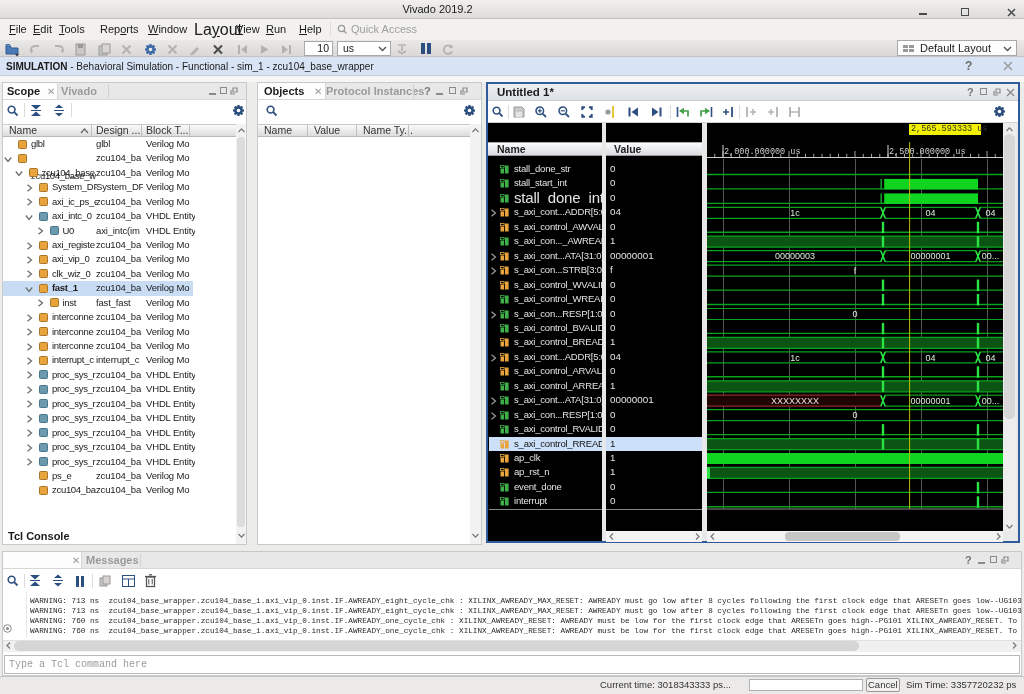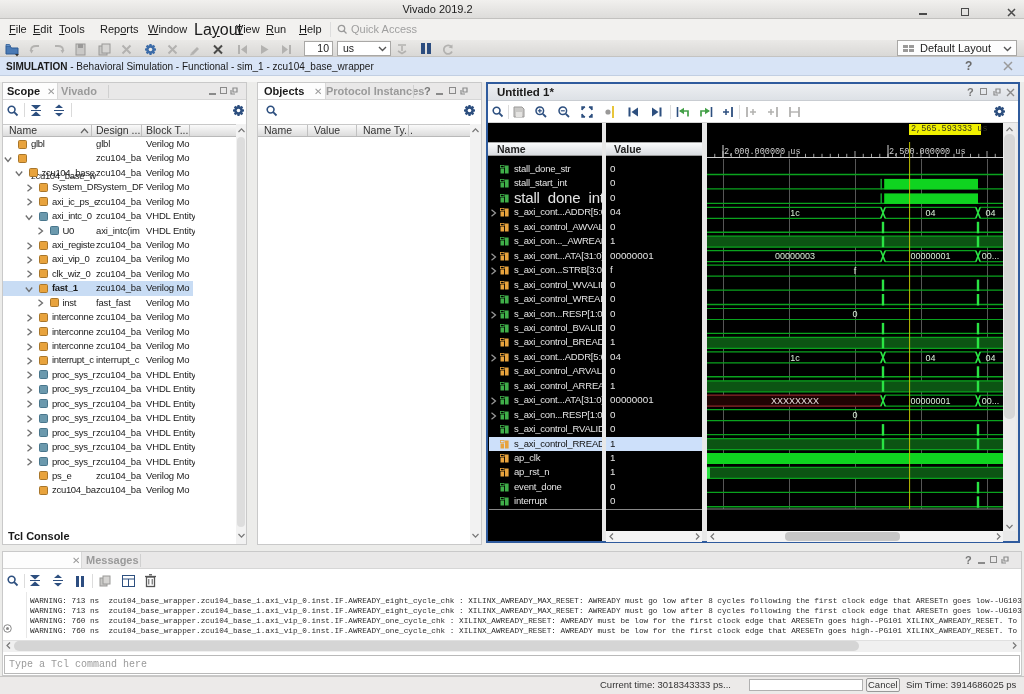--- a/index.html
+++ b/index.html
@@ -945,12 +945,12 @@
     <path d="M1,0.5 L4,3.5 L1,6.5" fill="none" stroke="#777" stroke-width="1.2"></path>
   </svg>
 <div class="abs" style="left:14px;top:641px;width:845px;height:10px;background:#d5d5d5;border-radius:5px;"></div>
 <div class="abs" style="left:4px;top:655px;width:1016px;height:19px;background:#fff;border:1px solid #b9b9b9;"></div>
 <div class="s mono" style="left:9px;top:655px;line-height:19px;font-size:10px;color:#9a9a9a;">Type a Tcl command here</div>
 <div class="abs" style="left:0;top:676px;width:1024px;height:18px;background:#eceae9;border-top:1px solid #c6c5c4;"></div>
 <div class="s" style="left:600px;top:676px;line-height:18px;font-size:9.5px;color:#333;">Current time: 3018343333 ps...</div>
 <div class="abs" style="left:749px;top:679px;width:114px;height:12px;background:#fff;border:1px solid #b0b0b0;"></div>
 <div class="abs" style="left:866px;top:678px;width:34px;height:14px;background:#f2f1f0;border:1px solid #999;border-radius:2px;"></div>
 <div class="s" style="left:868px;top:677px;line-height:16px;font-size:9.5px;color:#333;">Cancel</div>
-<div class="s" style="left:906px;top:676px;line-height:18px;font-size:9.5px;color:#333;">Sim Time: 3914686025 ps</div>
+<div class="s" style="left:906px;top:676px;line-height:18px;font-size:9.5px;color:#333;">Sim Time: 3357720232 ps</div>
 </body></html>

